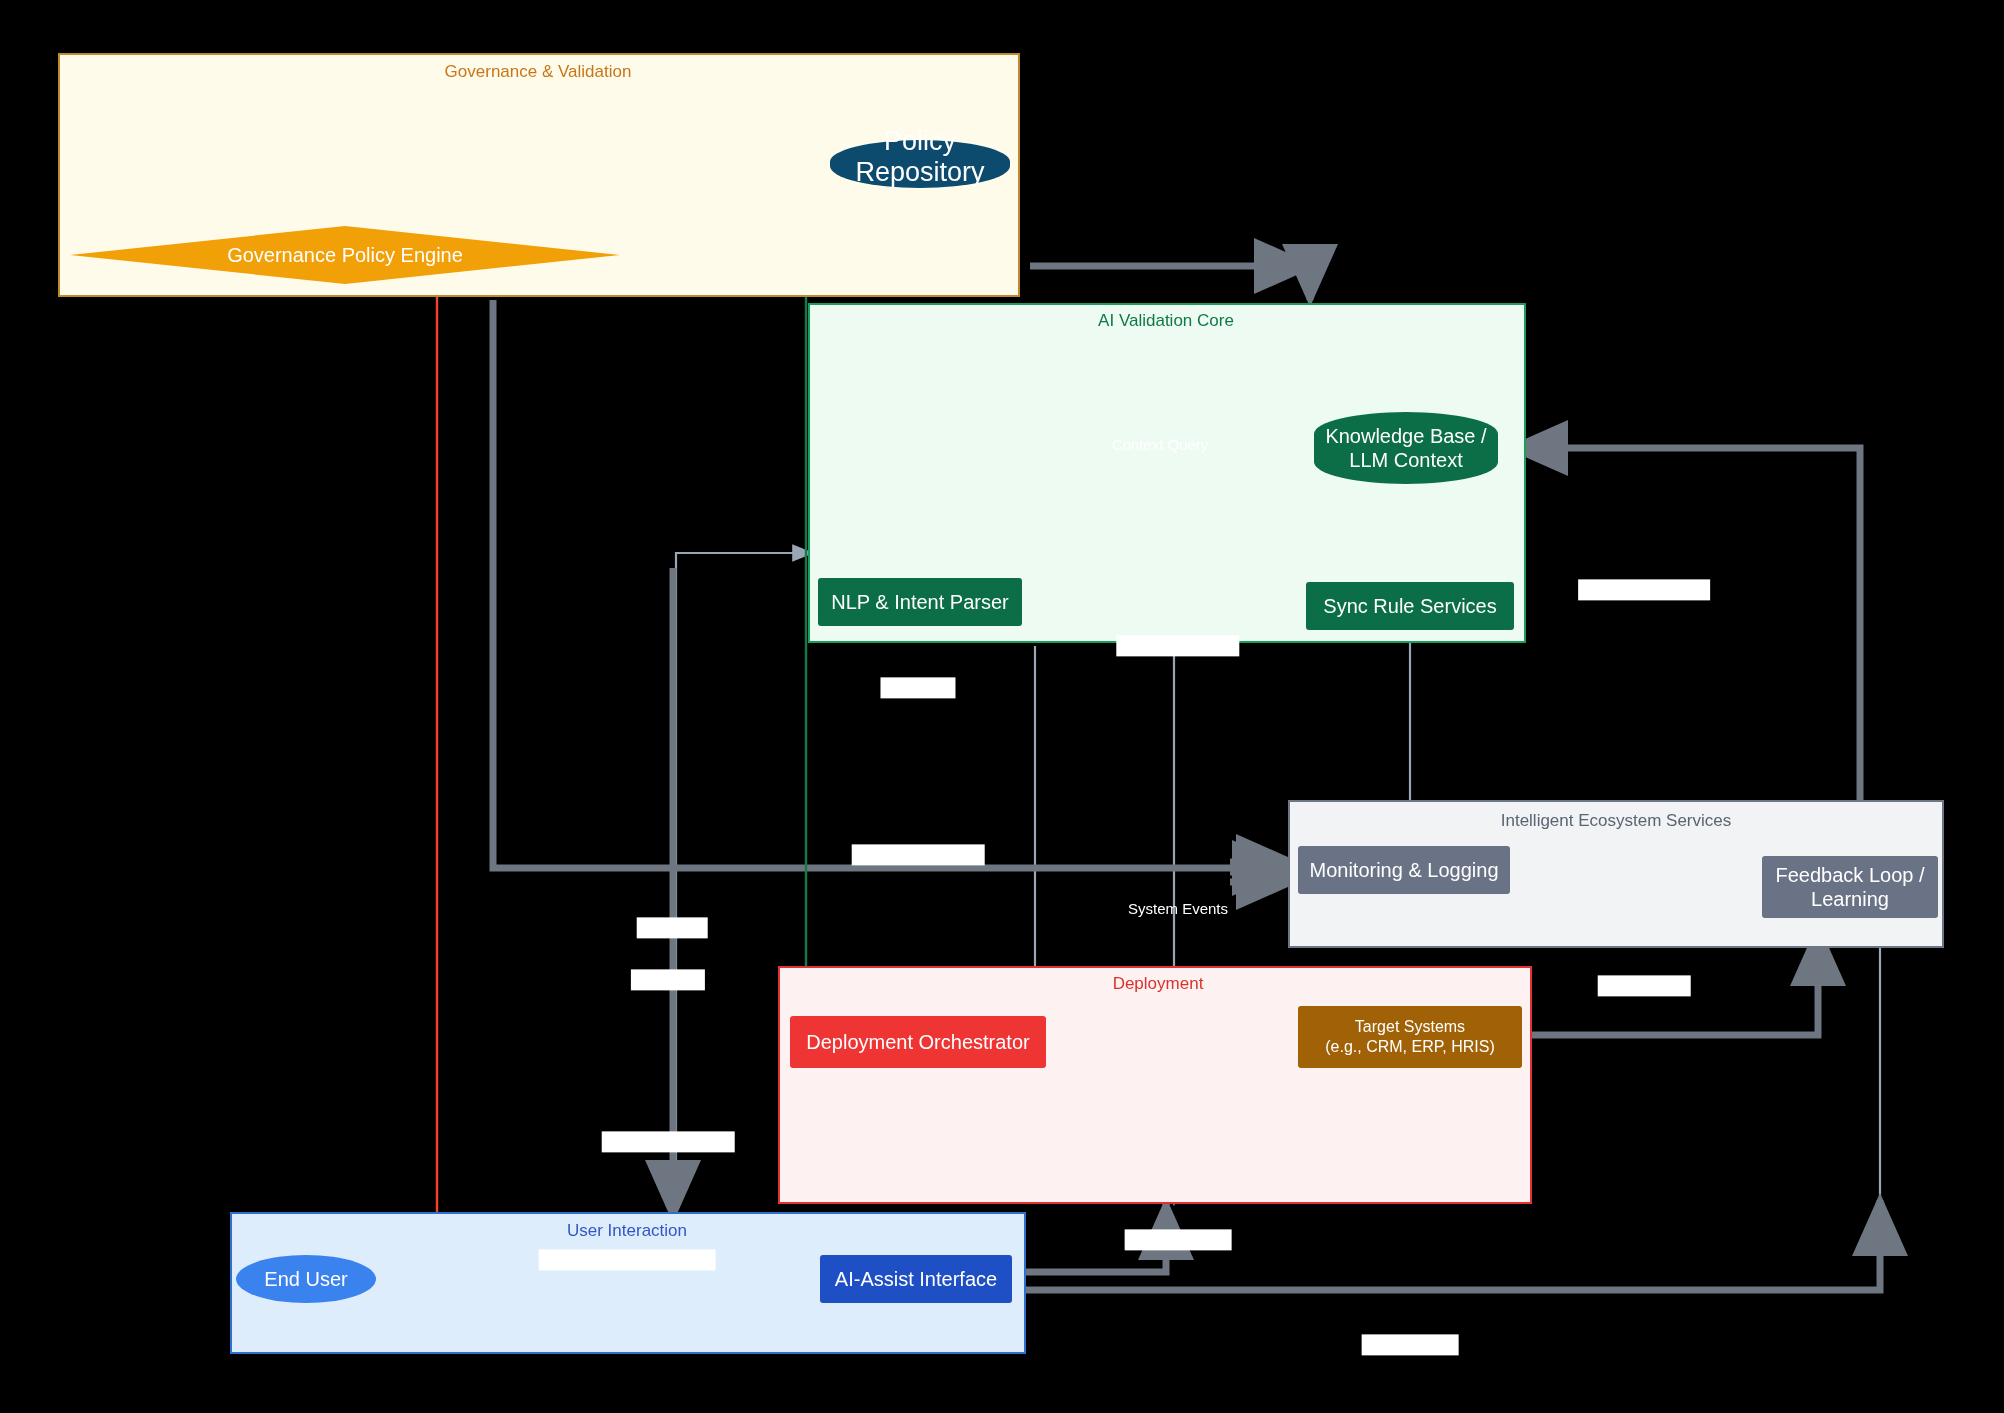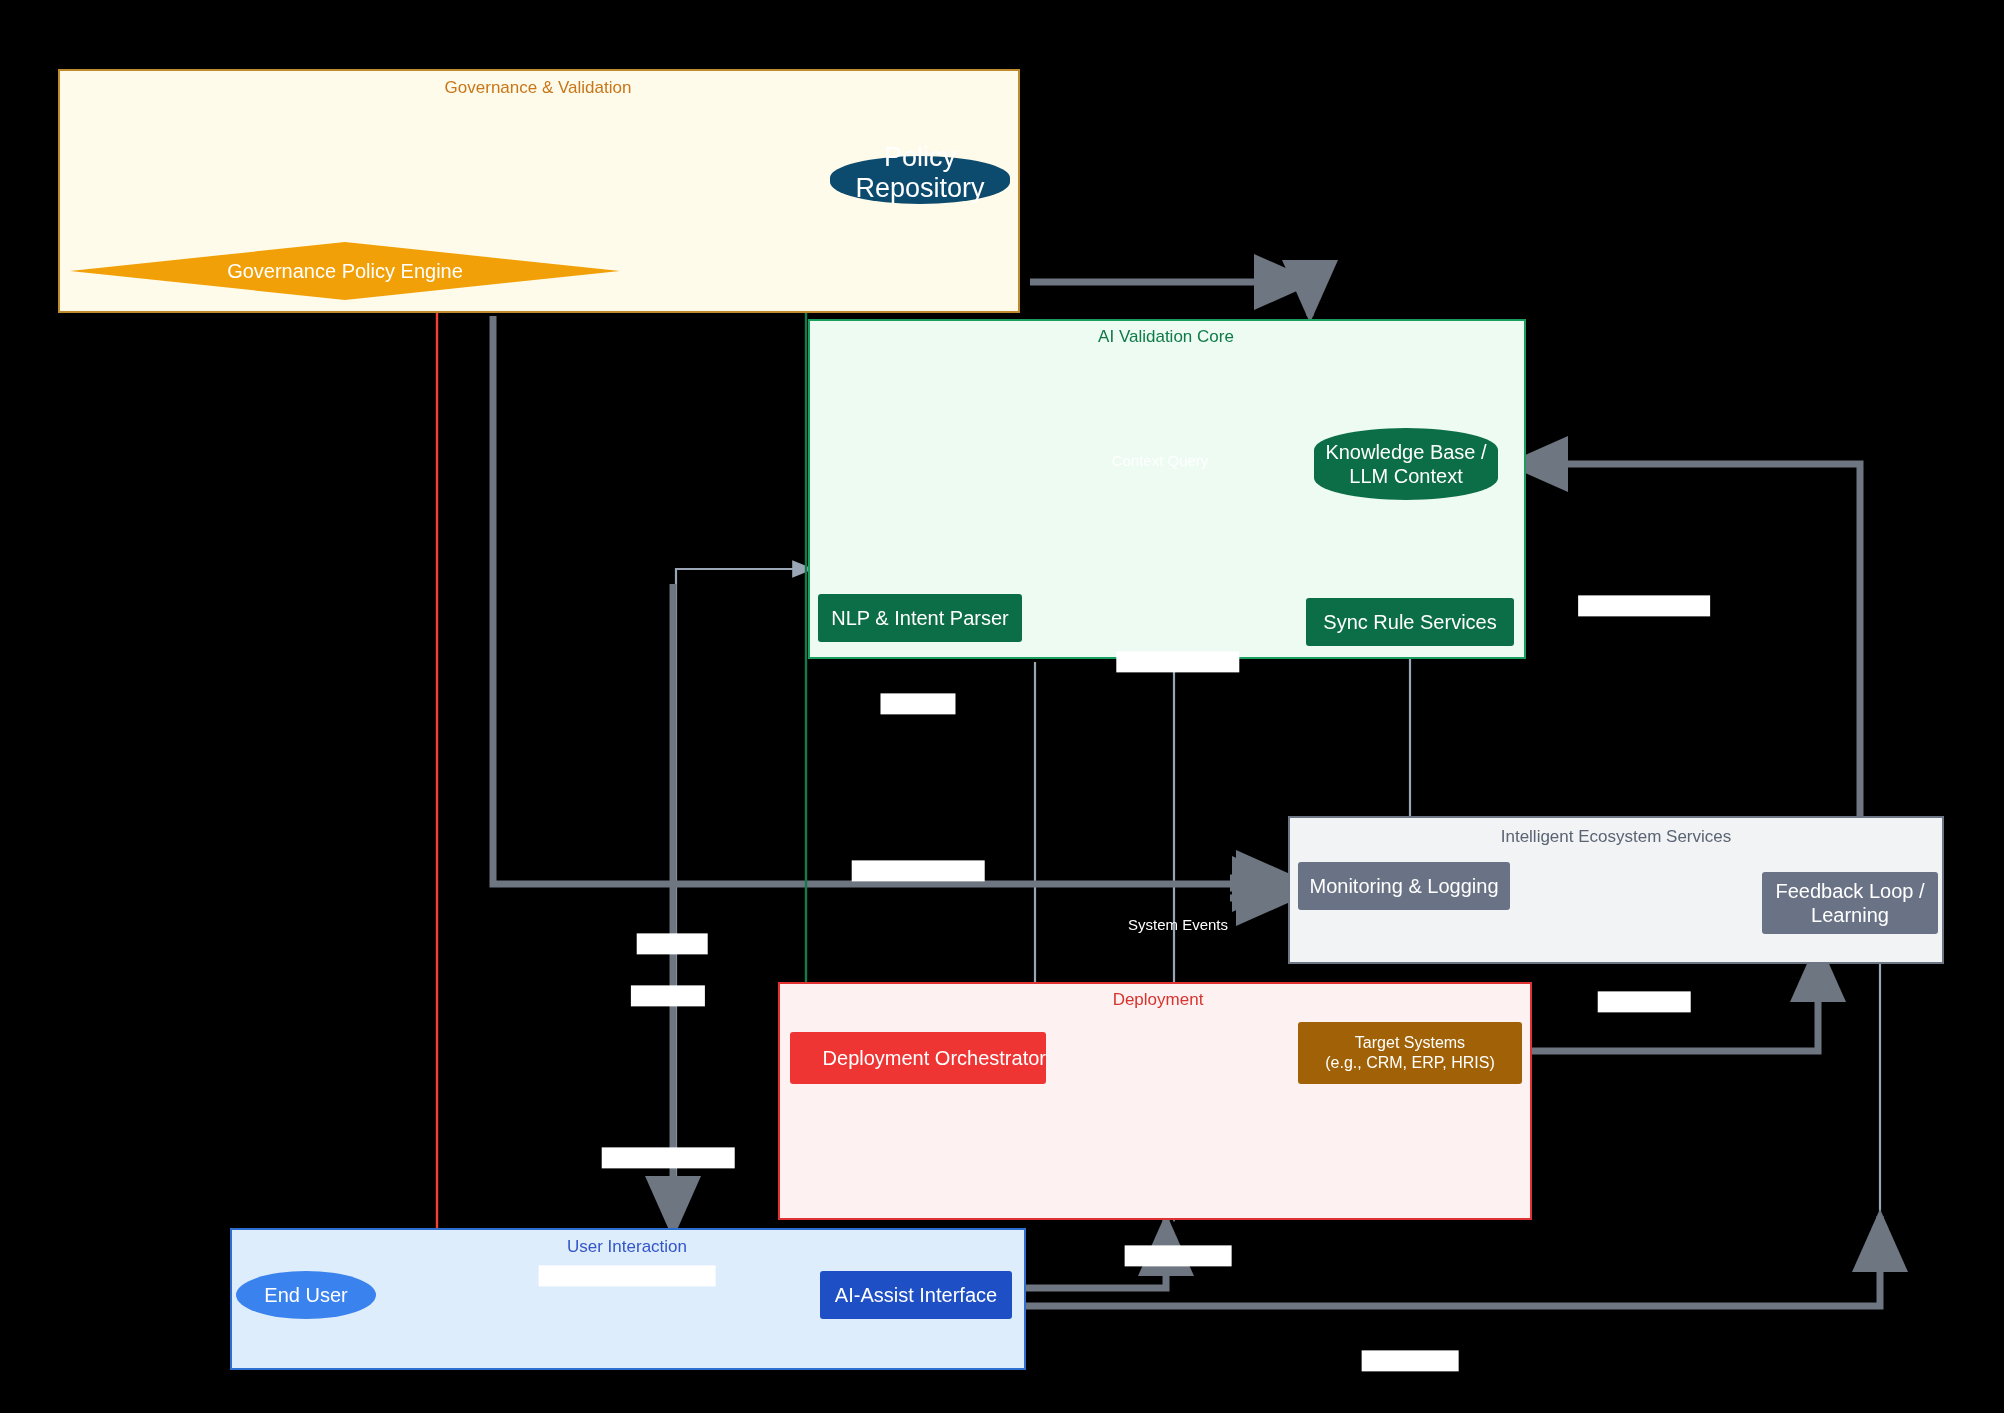--- a/index.html
+++ b/index.html
@@ -1,18 +1,18 @@
 <!DOCTYPE html>
 <html><head>
 <meta charset="utf-8">
 <style>
   html,body{margin:0;padding:0;background:#000;}
   body{width:2004px;height:1413px;position:relative;overflow:hidden;
        font-family:"Liberation Sans","DejaVu Sans",sans-serif;}
-  #stage{position:absolute;left:0;top:16px;width:2004px;height:1070px;}
+  #stage{position:absolute;left:0;top:0;width:2004px;height:1070px;}
   svg.layer{position:absolute;left:0;top:0;width:2004px;height:1413px;overflow:visible;}
   .node{position:absolute;display:flex;align-items:center;justify-content:center;
         text-align:center;color:#fff;box-sizing:border-box;z-index:5;}
   .sg{position:absolute;box-sizing:border-box;z-index:1;}
   .sgtitle{position:absolute;z-index:2;font-size:17px;white-space:nowrap;
            transform:translateX(-50%);}
   .elabel{position:absolute;z-index:6;background:#fff;color:#fff;font-size:15px;
           white-space:nowrap;transform:translate(-50%,-50%);padding:2px 5px;
           line-height:1.15;text-align:center;}
   .rect{border-radius:3px;}
@@ -150,21 +150,21 @@
 
   <div class="node rect" style="left:1298px;top:846px;width:212px;height:48px;background:#6A7285;font-size:20px;">
     <span>Monitoring &amp; Logging</span>
   </div>
 
   <div class="node rect" style="left:1762px;top:856px;width:176px;height:62px;background:#6A7285;font-size:20px;line-height:1.22;white-space:pre-line;">
     <span>Feedback Loop /
 Learning</span>
   </div>
 
-  <div class="node rect" style="left:790px;top:1016px;width:256px;height:52px;background:#EF3434;font-size:20px;justify-content:flex-end;">
+  <div class="node rect" style="left:790px;top:1016px;width:256px;height:52px;background:#EF3434;font-size:20px;">
     <span>Deployment Orchestrator</span>
   </div>
 
   <div class="node rect" style="left:1298px;top:1006px;width:224px;height:62px;background:#a16207;font-size:16px;line-height:1.22;white-space:pre-line;">
     <span>Target Systems
 (e.g., CRM, ERP, HRIS)</span>
   </div>
 
   <div class="node ell" style="left:236px;top:1255px;width:140px;height:48px;background:#3A82EE;font-size:20px;">
     <span>End User</span>

